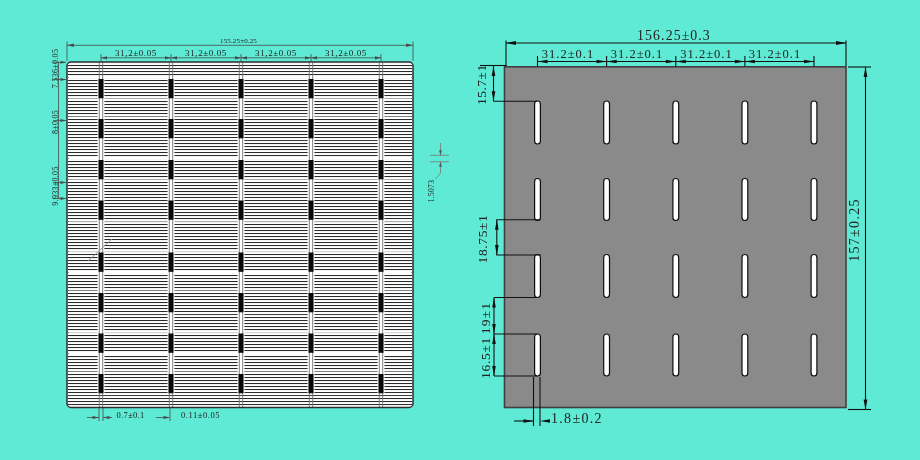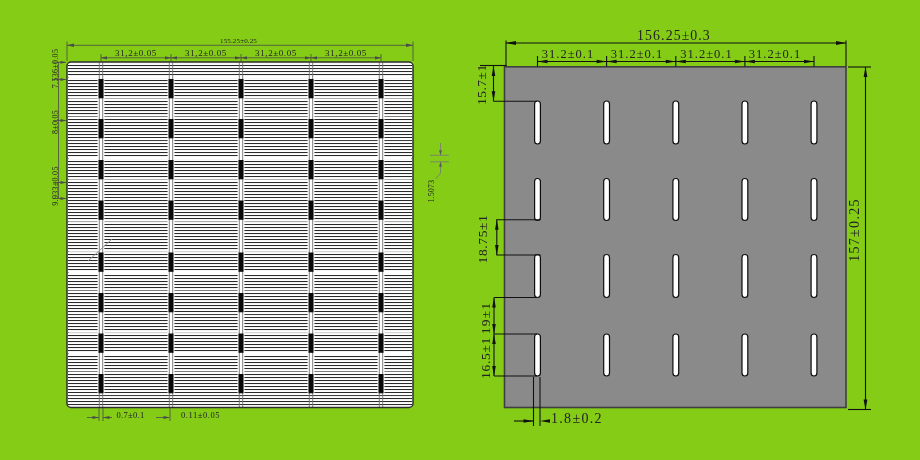--- a/index.html
+++ b/index.html
@@ -1,16 +1,16 @@
 <!DOCTYPE html>
 <html><head>
 <meta charset="utf-8">
 <style>
   html,body{margin:0;padding:0;background:#ffffff;}
-  .page{position:relative;width:920px;height:460px;background:#84cc16;overflow:hidden;}
+  .page{position:relative;width:920px;height:460px;background:#5eead4;overflow:hidden;}
   svg{display:block;}
   text{font-family:"Liberation Serif",serif;fill:#222;}
 </style>
 </head>
 <body>
 <div class="page">
 <svg width="920" height="460" viewBox="0 0 920 460">
 <defs>
   <pattern id="fingers" x="0" y="62" width="10" height="3" patternUnits="userSpaceOnUse">
     <rect x="0" y="0" width="10" height="3" fill="#ffffff"></rect>

